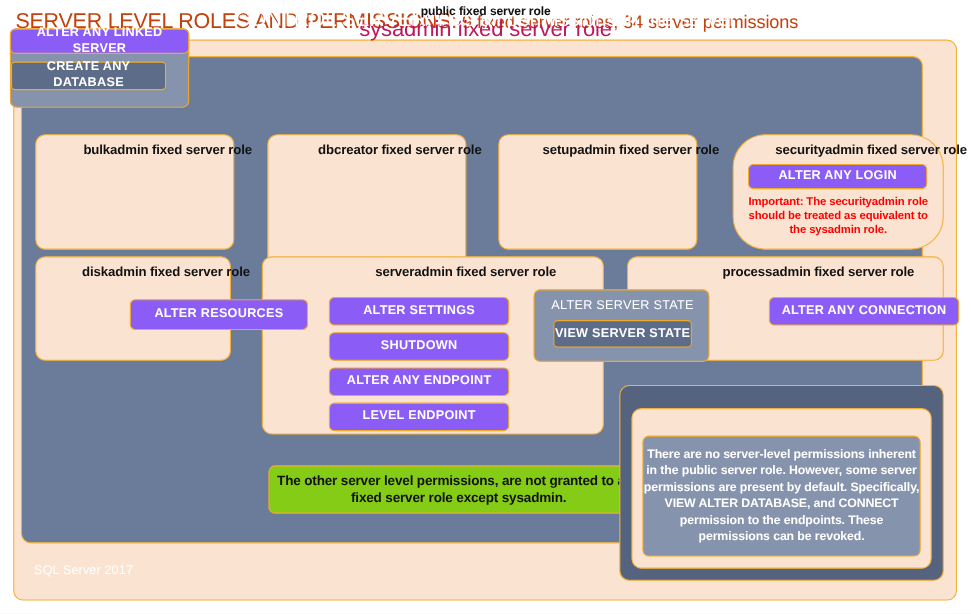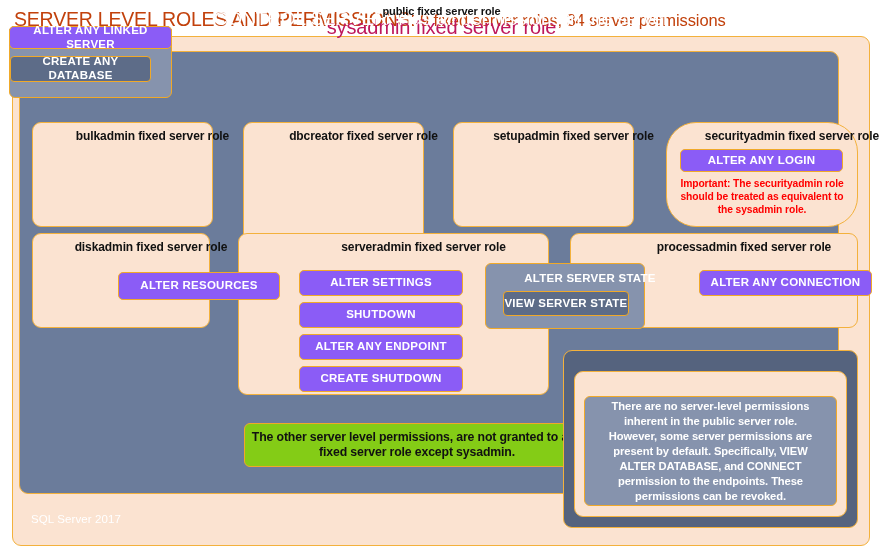--- a/index.html
+++ b/index.html
@@ -129,21 +129,21 @@
   #serveradmin-perm3 { left: 299px; top: 334px; width: 164px; height: 26px; }
   #serveradmin-perm4 { left: 299px; top: 366px; width: 164px; height: 26px; }
 
   #alter-server-state-wrap {
     left: 485px; top: 263px; width: 160px; height: 66px;
     background: #8693AD; border: 1.4px solid #F0A929; border-radius: 6px;
   }
   #alter-server-state-label {
     position: absolute; left: 0; top: 4px; width: 160px; height: 20px;
     display: flex; align-items: center; justify-content: center;
-    color: #ffffff; font-size: 11.5px; font-weight: bold; letter-spacing: 0.25px; margin-left: 24px;
+    color: #ffffff; font-size: 11.5px; font-weight: normal; letter-spacing: 0.25px;
   }
   #view-server-state-perm { left: 17px; top: 27px; width: 126px; height: 25px; }
 
   #processadmin-perm { left: 663px; top: 270px; width: 173px; height: 26px; margin-left: 36px; }
 
   
   #other-perms-note {
     left: 244px; top: 423px; width: 346px; height: 44px;
     background: #84cc16; border: 1.6px solid #F0A929; border-radius: 6px;
     display: flex; align-items: center; justify-content: center;
@@ -163,21 +163,21 @@
     left: 0; top: 5px; width: 100%;
     text-align: center; color: #111111;
     font-size: 11px; font-weight: bold; letter-spacing: -0.1px;
   }
   #public-role-note {
     left: 584px; top: 396px; width: 253px; height: 110px;
     background: #8693AD; border: 1.4px solid #F0A929; border-radius: 6px;
     color: #ffffff; font-size: 11.2px; font-weight: bold;
     text-align: center; line-height: 1.34;
     display: flex; align-items: center; justify-content: center;
-    padding: 0 23px; letter-spacing: -0.1px;
+    padding: 0 0; letter-spacing: -0.1px;
   }
 
   
   #footer-label {
     left: 31px; top: 513px;
     color: #ffffff; font-size: 11.5px; letter-spacing: 0.1px;
   }
 </style>
 </head>
 <body>
@@ -226,21 +226,21 @@
 
 <div class="abs peach" id="processadmin-box">
   <div class="role-title rt-1">processadmin fixed server role</div>
 </div>
 
 <div class="abs perm" id="alter-resources-perm">ALTER RESOURCES</div>
 
 <div class="abs perm" id="serveradmin-perm1">ALTER SETTINGS</div>
 <div class="abs perm" id="serveradmin-perm2">SHUTDOWN</div>
 <div class="abs perm" id="serveradmin-perm3">ALTER ANY ENDPOINT</div>
-<div class="abs perm" id="serveradmin-perm4">CREATE  SHUTDOWN</div>
+<div class="abs perm" id="serveradmin-perm4">LEVEL  ENDPOINT</div>
 
 <div class="abs" id="alter-server-state-wrap">
   <div id="alter-server-state-label">ALTER SERVER STATE</div>
   <div class="abs perm nested" id="view-server-state-perm">VIEW SERVER STATE</div>
 </div>
 
 <div class="abs perm" id="processadmin-perm">ALTER ANY CONNECTION</div>
 
 <div class="abs" id="other-perms-note">The other server level permissions,  are not granted to any fixed server role except sysadmin.</div>
 

